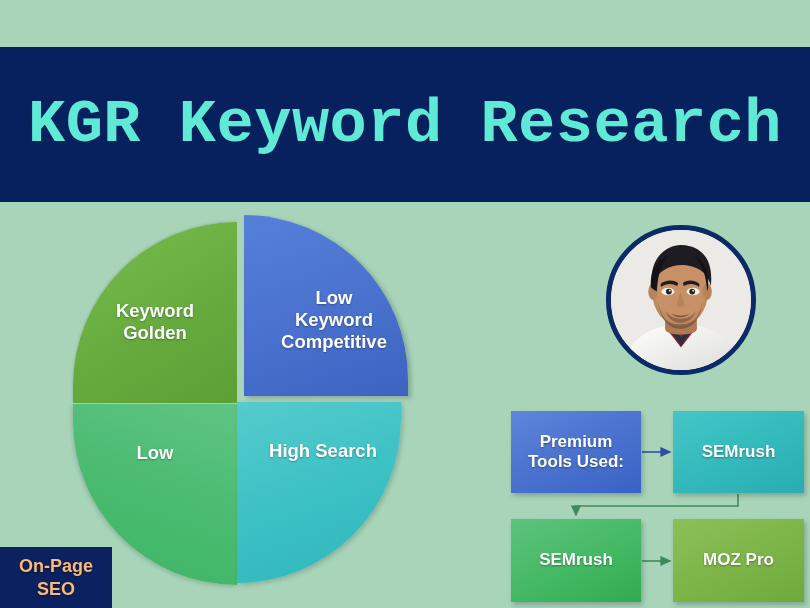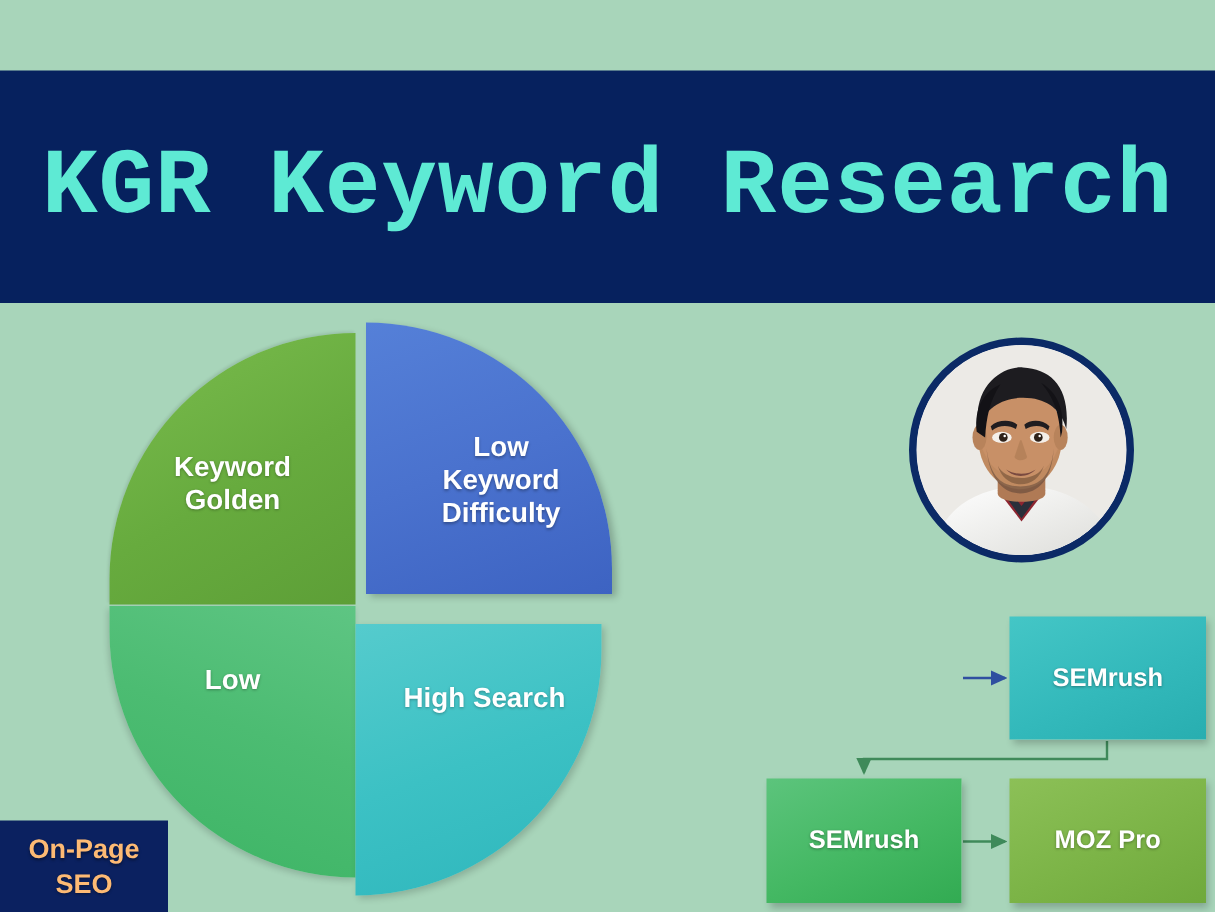--- a/index.html
+++ b/index.html
@@ -90,21 +90,21 @@
     top: 182px;
     border-radius: 0 0 0 164px;
     background: linear-gradient(20deg, #3cb464 0%, #4cbc72 55%, #5ec583 100%);
     box-shadow: -1px 2px 4px rgba(0,0,0,0.16);
   }
   #slice-lc .slice-label { left: 0; top: 38px; padding-right: 6px; }
 
   
   #slice-hsv {
     left: 172px;
-    top: 194px;
+    top: 180px;
     border-radius: 0 0 181px 0;
     background: linear-gradient(340deg, #2eb6bc 0%, #3cc1c4 50%, #55cbcd 100%);
     box-shadow: 2px 2px 5px rgba(0,0,0,0.18);
     padding-left: 28px;
   }
   #slice-hsv .slice-label { left: 0; top: 38px; padding-left: 4px; }
 
   
   #profile-photo {
     position: absolute;
@@ -195,21 +195,21 @@
       <div class="slice-label">
         <div>Keyword</div>
         <div>Golden</div>
       </div>
     </div>
 
     <div class="slice" id="slice-lkd">
       <div class="slice-label">
         <div>Low</div>
         <div>Keyword</div>
-        <div>Difficulty</div>
+        <div>Competitive</div>
       </div>
     </div>
 
     <div class="slice" id="slice-lc">
       <div class="slice-label">
         <div>Low</div>
       </div>
     </div>
 
     <div class="slice" id="slice-hsv">
@@ -284,20 +284,26 @@
         </marker>
       </defs>
 
       <line x1="137" y1="47" x2="165" y2="47" stroke="#2f4fa0" stroke-width="1.6" marker-end="url(#arrBlue)"></line>
 
       <line x1="137" y1="156" x2="165" y2="156" stroke="#3f8a5a" stroke-width="1.6" marker-end="url(#arrGreen)"></line>
 
       <path d="M233 89 L233 101 L71 101 L71 110" fill="none" stroke="#3f8a5a" stroke-width="1.6" marker-end="url(#arrGreenDown)"></path>
     </svg>
 
+    <div class="flow-box" id="box-premium">
+      <span>
+        <span>Premium</span><br>
+        <span>Tools Used:</span>
+      </span>
+    </div>
 
     <div class="flow-box" id="box-ahrefs">
       <span>SEMrush</span>
     </div>
 
     <div class="flow-box" id="box-moz">
       <span>MOZ Pro</span>
     </div>
 
     <div class="flow-box" id="box-semrush">

